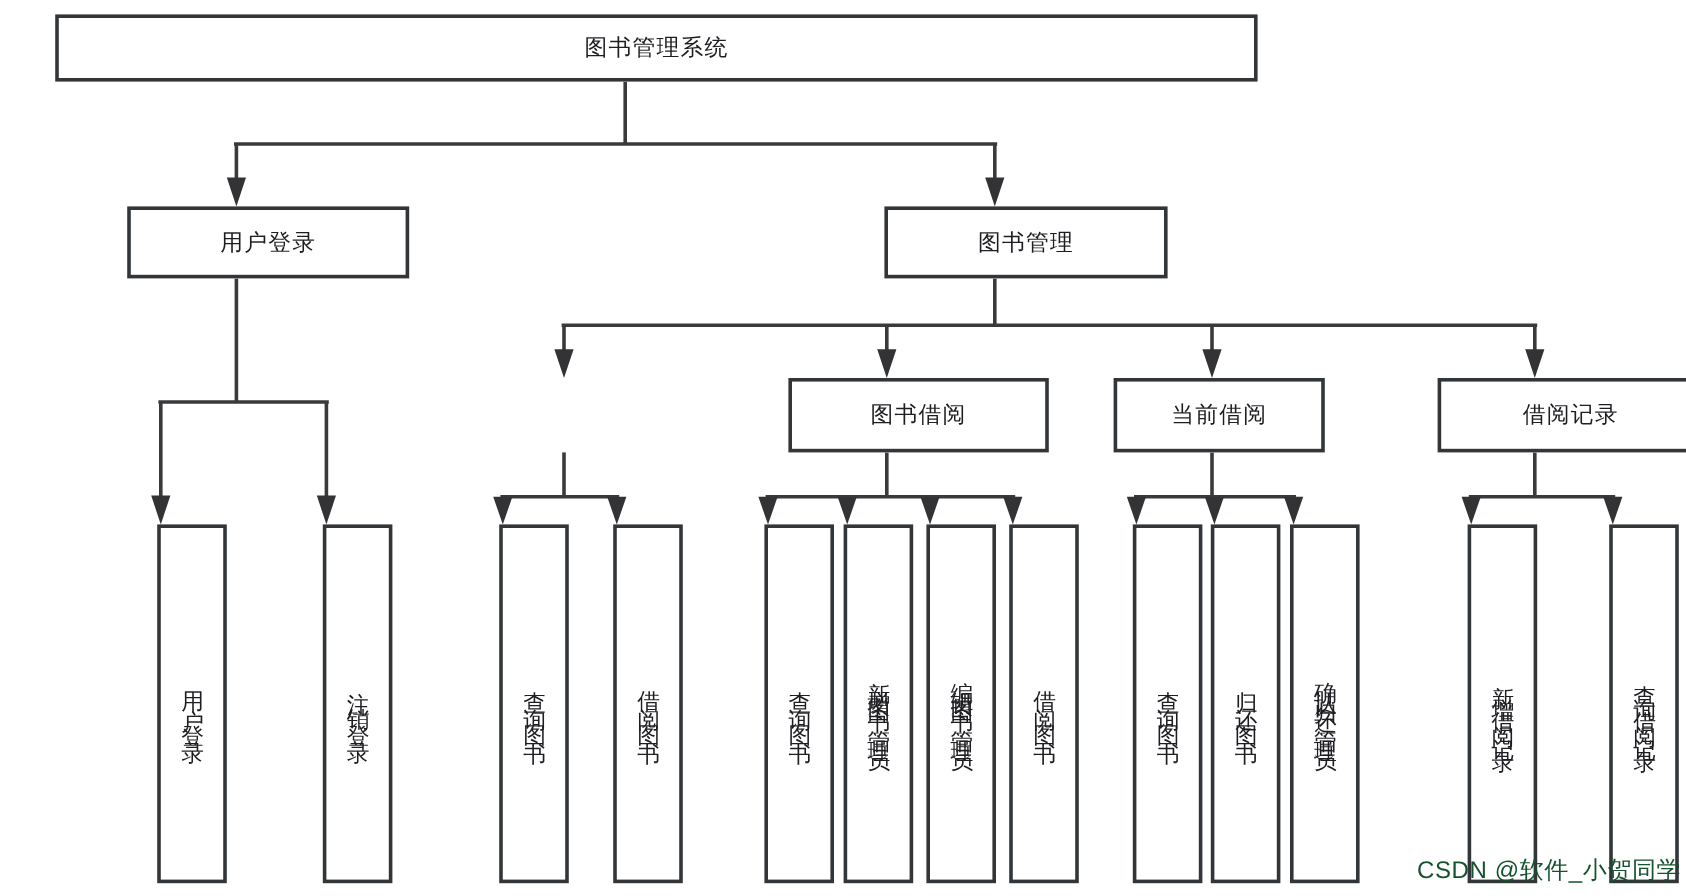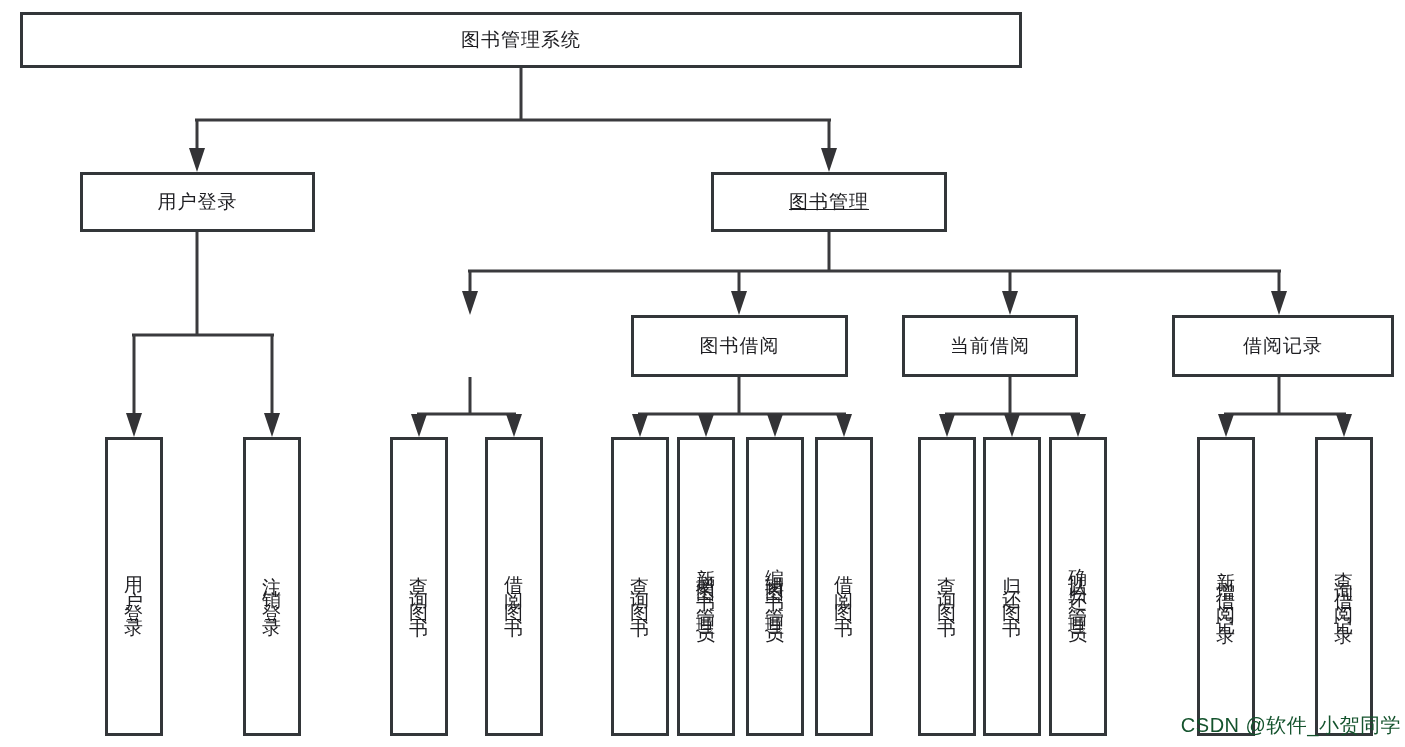--- a/index.html
+++ b/index.html
@@ -22,20 +22,21 @@
     background:#ffffff;
     border:3px solid #333639;
     display:flex;
     align-items:center;
     justify-content:center;
     font-size:19px;
     color:#1e1e22;
     letter-spacing:1px;
     z-index:2;
     text-align:center;
+    margin-left:26px;
   }
   .vbox {
     writing-mode:vertical-rl;
     text-orientation:mixed;
     letter-spacing:14px;
     line-height:1;
     padding-top:4px;
   }
   .vbox.s6 { letter-spacing:11px; }
   .vbox.s9 { letter-spacing:8px; }
@@ -115,21 +116,21 @@
       <line x1="1279" y1="377" x2="1279" y2="414"></line>
       <line x1="1224" y1="414" x2="1346" y2="414"></line>
       <polygon points="1218,414 1234,414 1226,437"></polygon>
       <polygon points="1336,414 1352,414 1344,437"></polygon>
     </g>
   </svg>
 
   <div class="box" style="left:20px; top:12px; width:1002px; height:56px;">图书管理系统</div>
 
   <div class="box" style="left:80px; top:172px; width:235px; height:60px;">用户登录</div>
-  <div class="box" style="left:711px; top:172px; width:236px; height:60px;text-decoration:underline;">图书管理</div>
+  <div class="box" style="left:711px; top:172px; width:236px; height:60px;">图书管理</div>
 
   <div class="box" style="left:631px; top:315px; width:217px; height:62px;">图书借阅</div>
   <div class="box" style="left:902px; top:315px; width:176px; height:62px;">当前借阅</div>
   <div class="box" style="left:1172px; top:315px; width:222px; height:62px;">借阅记录</div>
 
   <div class="box vbox" style="left:105px; top:437px; width:58px; height:299px;">用户登录</div>
   <div class="box vbox" style="left:243px; top:437px; width:58px; height:299px;">注销登录</div>
 
   <div class="box vbox" style="left:390px; top:437px; width:58px; height:299px;">查询图书</div>
   <div class="box vbox" style="left:485px; top:437px; width:58px; height:299px;">借阅图书</div>

